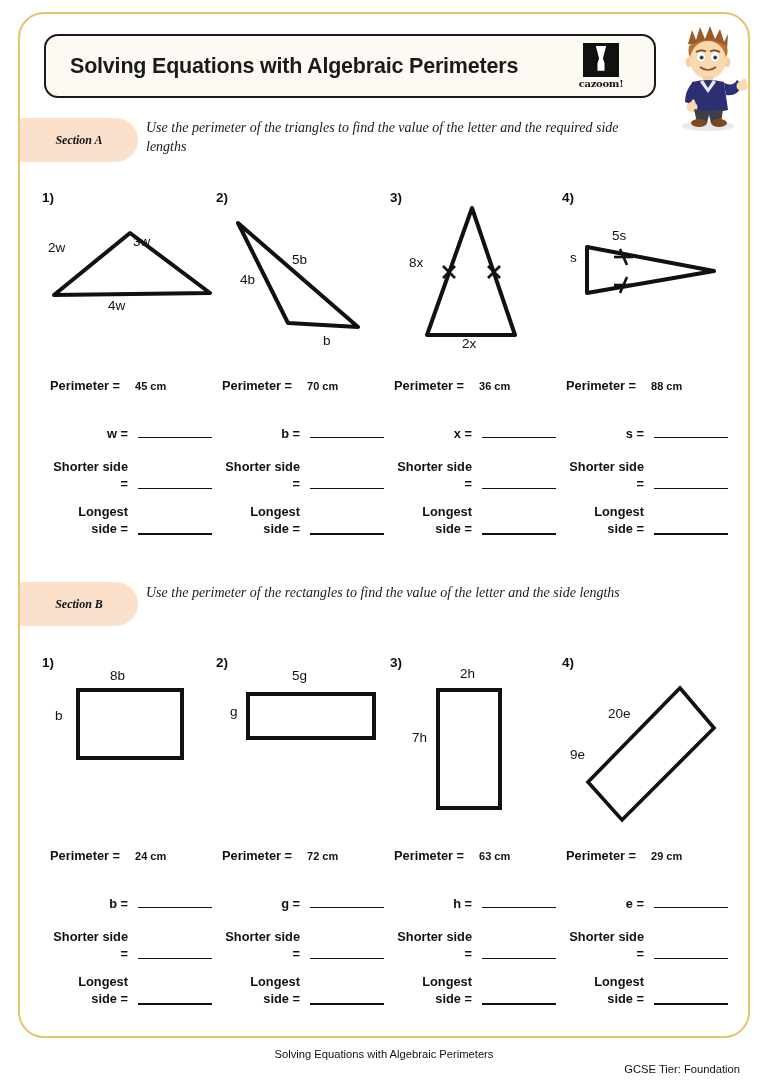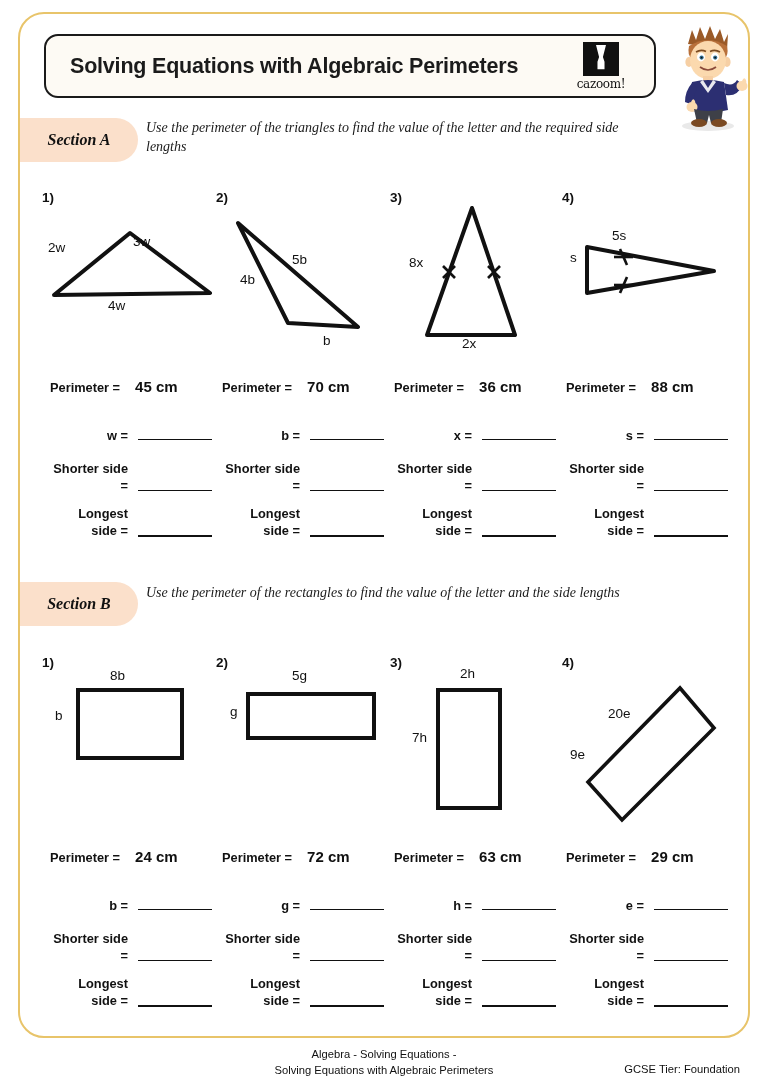--- a/index.html
+++ b/index.html
@@ -56,22 +56,22 @@
     background: #111;
     display: flex; align-items: center; justify-content: center;
   }
   .logo-glyph {
     width: 16px; height: 28px;
     background: #fff;
     clip-path: polygon(18% 0%, 82% 0%, 62% 45%, 72% 62%, 72% 88%, 28% 88%, 28% 62%, 38% 45%);
   }
   .logo-word {
     font-family: "DejaVu Serif", serif;
-    font-size: 12px;
-    font-weight: normal;
+    font-size: 10px;
+    font-weight: bold;
     color: #111;
     margin-top: 1px;
     letter-spacing: -0.3px;
   }
 
   
   .mascot { position: absolute; left: 662px; top: 22px; width: 92px; height: 112px; }
 
   
   .section-pill {
@@ -80,21 +80,21 @@
     background: #fbe0cb;
     border-radius: 0 22px 22px 0;
     display: flex; align-items: center; justify-content: center;
     width: 118px;
     left: 20px;
   }
   .section-pill span {
     font-family: "Liberation Serif", serif;
     font-style: italic;
     font-weight: bold;
-    font-size: 16px;
+    font-size: 12px;
     color: #111;
   }
   .section-instr {
     position: absolute;
     left: 146px;
     width: 480px;
     font-family: "Liberation Serif", serif;
     font-style: italic;
     font-size: 14px;
     line-height: 1.35;
@@ -115,21 +115,21 @@
     font-size: 13.5px;
     color: #111;
     white-space: nowrap;
   }
 
   
   .answers { position: absolute; left: 0; width: 768px; }
   .ans-col { position: absolute; width: 172px; }
   .perim-row { display: flex; align-items: baseline; }
   .perim-label { font-size: 12.8px; font-weight: bold; color: #111; }
-  .perim-value { font-size: 15px; font-weight: bold; color: #111; margin-left: 15px; }
+  .perim-value { font-size: 11px; font-weight: bold; color: #111; margin-left: 15px; }
 
   .var-row { display: flex; align-items: flex-end; justify-content: flex-end; }
   .var-label { font-size: 12.8px; font-weight: bold; color: #111; }
   .blank-line {
     width: 74px; height: 1.4px;
     background: #111;
     margin-left: 10px;
     margin-bottom: 3px;
   }
   .two-line-label {
@@ -450,17 +450,16 @@
     <div class="sideblock" style="margin-top:12px; width:162px;">
       <span class="two-line-label">Longest
 side =</span>
       <span class="blank-line"></span>
     </div>
   </div>
 </div>
 
 <div class="footer">
   <div class="foot-mid">
-    <div>Algebra - Solving Equations -</div>
     <div>Solving Equations with Algebraic Perimeters</div>
   </div>
   <div class="foot-right">GCSE Tier: Foundation</div>
 </div>
 
 </body></html>

